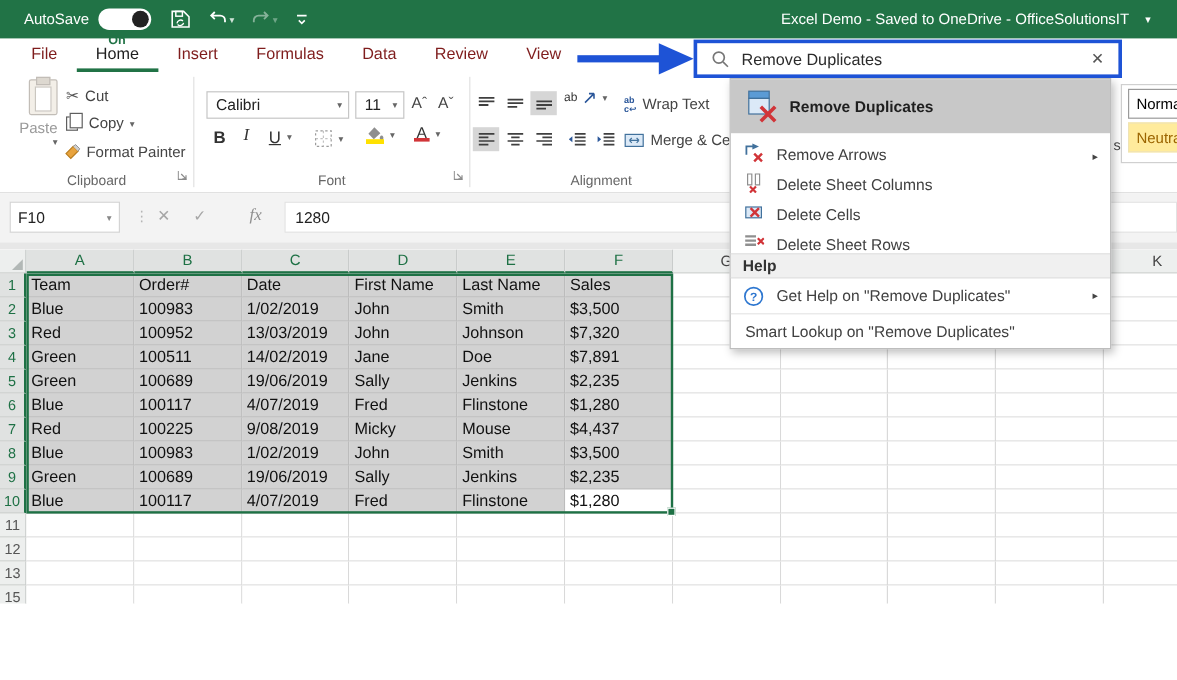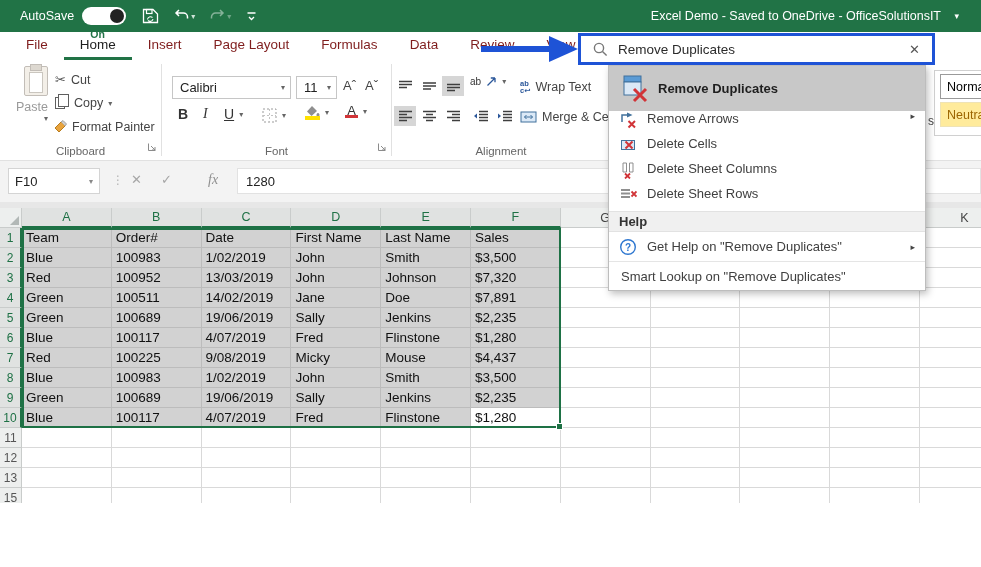--- a/index.html
+++ b/index.html
@@ -88,21 +88,21 @@
   
   .search-box { position:absolute; left:578px; top:33px; width:357px; height:32px; background:#fff; border:3px solid #1e53d6; display:flex; align-items:center; z-index:40; cursor:text; }
   .search-text { margin-left:10px; font-size:13.5px; color:#2b2b2b; }
   .search-close { margin-left:auto; margin-right:12px; color:#555; font-size:13px; cursor:pointer; }
   .arrow-annot { position:absolute; left:481px; top:35px; z-index:41; pointer-events:none; }
 
   
   .dropdown { position:absolute; left:608px; top:65px; width:318px; background:#fff; border:1px solid #bdbdbd; box-shadow:2px 3px 7px rgba(0,0,0,.25); z-index:30; }
   .dd-top { height:45px; background:#c8c8c8; display:flex; align-items:center; cursor:pointer; }
   .dd-top-label { margin-left:10px; font-size:13px; font-weight:bold; color:#1f1f1f; }
-  .dd-item { height:25px; display:flex; align-items:flex-start; font-size:13px; color:#404040; position:relative; cursor:pointer; }
+  .dd-item { height:25px; display:flex; align-items:flex-end; font-size:13px; color:#404040; position:relative; cursor:pointer; }
   .dd-icon { width:20px; margin-left:9px; display:flex; justify-content:center; }
   .dd-label { margin-left:9px; }
   .dd-sub { position:absolute; right:10px; font-size:9px; color:#444; }
   .dd-help-header { height:21px; background:#f0f0f0; border-top:1px solid #e2e2e2; border-bottom:1px solid #e2e2e2; display:flex; align-items:center; padding-left:10px; font-size:13px; font-weight:bold; color:#333; }
   .dd-help-item { height:29px; display:flex; align-items:center; font-size:13px; color:#404040; position:relative; cursor:pointer; }
   .dd-plain { margin-left:12px; }
   .dd-sep-top { border-top:1px solid #e5e5e5; }
 </style>
 </head>
 <body>
@@ -142,21 +142,20 @@
       </span>
     </span>
     <span class="doc-title">Excel Demo  -  Saved to OneDrive - OfficeSolutionsIT</span>
     <span class="title-caret">▾</span>
   </div>
 
   <div class="tabrow">
     <span class="tab">File</span>
     <span class="tab active">Home</span>
     <span class="tab">Insert</span>
-    <span class="tab">Page Layout</span>
     <span class="tab">Formulas</span>
     <span class="tab">Data</span>
     <span class="tab">Review</span>
     <span class="tab">View</span>
   </div>
 
   <div class="ribbon">
 
     <div class="rgroup" style="left:0;width:161px;">
       <div class="paste-btn">
@@ -614,34 +613,34 @@
           <path d="M8 1.5 L13.5 4 L8 6.5 Z" fill="#41719c"></path>
           <path d="M9.5 10 L16 16.5 M16 10 L9.5 16.5" stroke="#d13438" stroke-width="2"></path>
         </svg>
       </span>
       <span class="dd-label">Remove Arrows</span>
       <span class="dd-sub">▸</span>
     </div>
     <div class="dd-item">
       <span class="dd-icon">
         <svg width="18" height="18" viewBox="0 0 18 18">
-          <rect x="2.5" y="4.5" width="13" height="9" fill="#dbe9f7" stroke="#41719c"></rect>
-          <path d="M6.5 5.5 L13.5 12.5 M13.5 5.5 L6.5 12.5" stroke="#d13438" stroke-width="2"></path>
-        </svg>
-      </span>
-      <span class="dd-label">Delete Cells</span>
+          <path d="M4 2 h3.5 v9 h-3.5 Z M10.5 2 h3.5 v9 h-3.5 Z" fill="#fff" stroke="#8f8f8f"></path>
+          <path d="M6 12.5 L11 17.5 M11 12.5 L6 17.5" stroke="#d13438" stroke-width="1.8"></path>
+        </svg>
+      </span>
+      <span class="dd-label">Delete Sheet Columns</span>
     </div>
     <div class="dd-item">
       <span class="dd-icon">
         <svg width="18" height="18" viewBox="0 0 18 18">
-          <path d="M4 2 h3.5 v9 h-3.5 Z M10.5 2 h3.5 v9 h-3.5 Z" fill="#fff" stroke="#8f8f8f"></path>
-          <path d="M6 12.5 L11 17.5 M11 12.5 L6 17.5" stroke="#d13438" stroke-width="1.8"></path>
-        </svg>
-      </span>
-      <span class="dd-label">Delete Sheet Columns</span>
+          <rect x="2.5" y="4.5" width="13" height="9" fill="#dbe9f7" stroke="#41719c"></rect>
+          <path d="M6.5 5.5 L13.5 12.5 M13.5 5.5 L6.5 12.5" stroke="#d13438" stroke-width="2"></path>
+        </svg>
+      </span>
+      <span class="dd-label">Delete Cells</span>
     </div>
     <div class="dd-item">
       <span class="dd-icon">
         <svg width="18" height="18" viewBox="0 0 18 18">
           <path d="M2 4 H11 M2 7.5 H11 M2 11 H11" stroke="#8f8f8f" stroke-width="2"></path>
           <path d="M12.5 5.5 L17.5 10.5 M17.5 5.5 L12.5 10.5" stroke="#d13438" stroke-width="1.8"></path>
         </svg>
       </span>
       <span class="dd-label">Delete Sheet Rows</span>
     </div>

